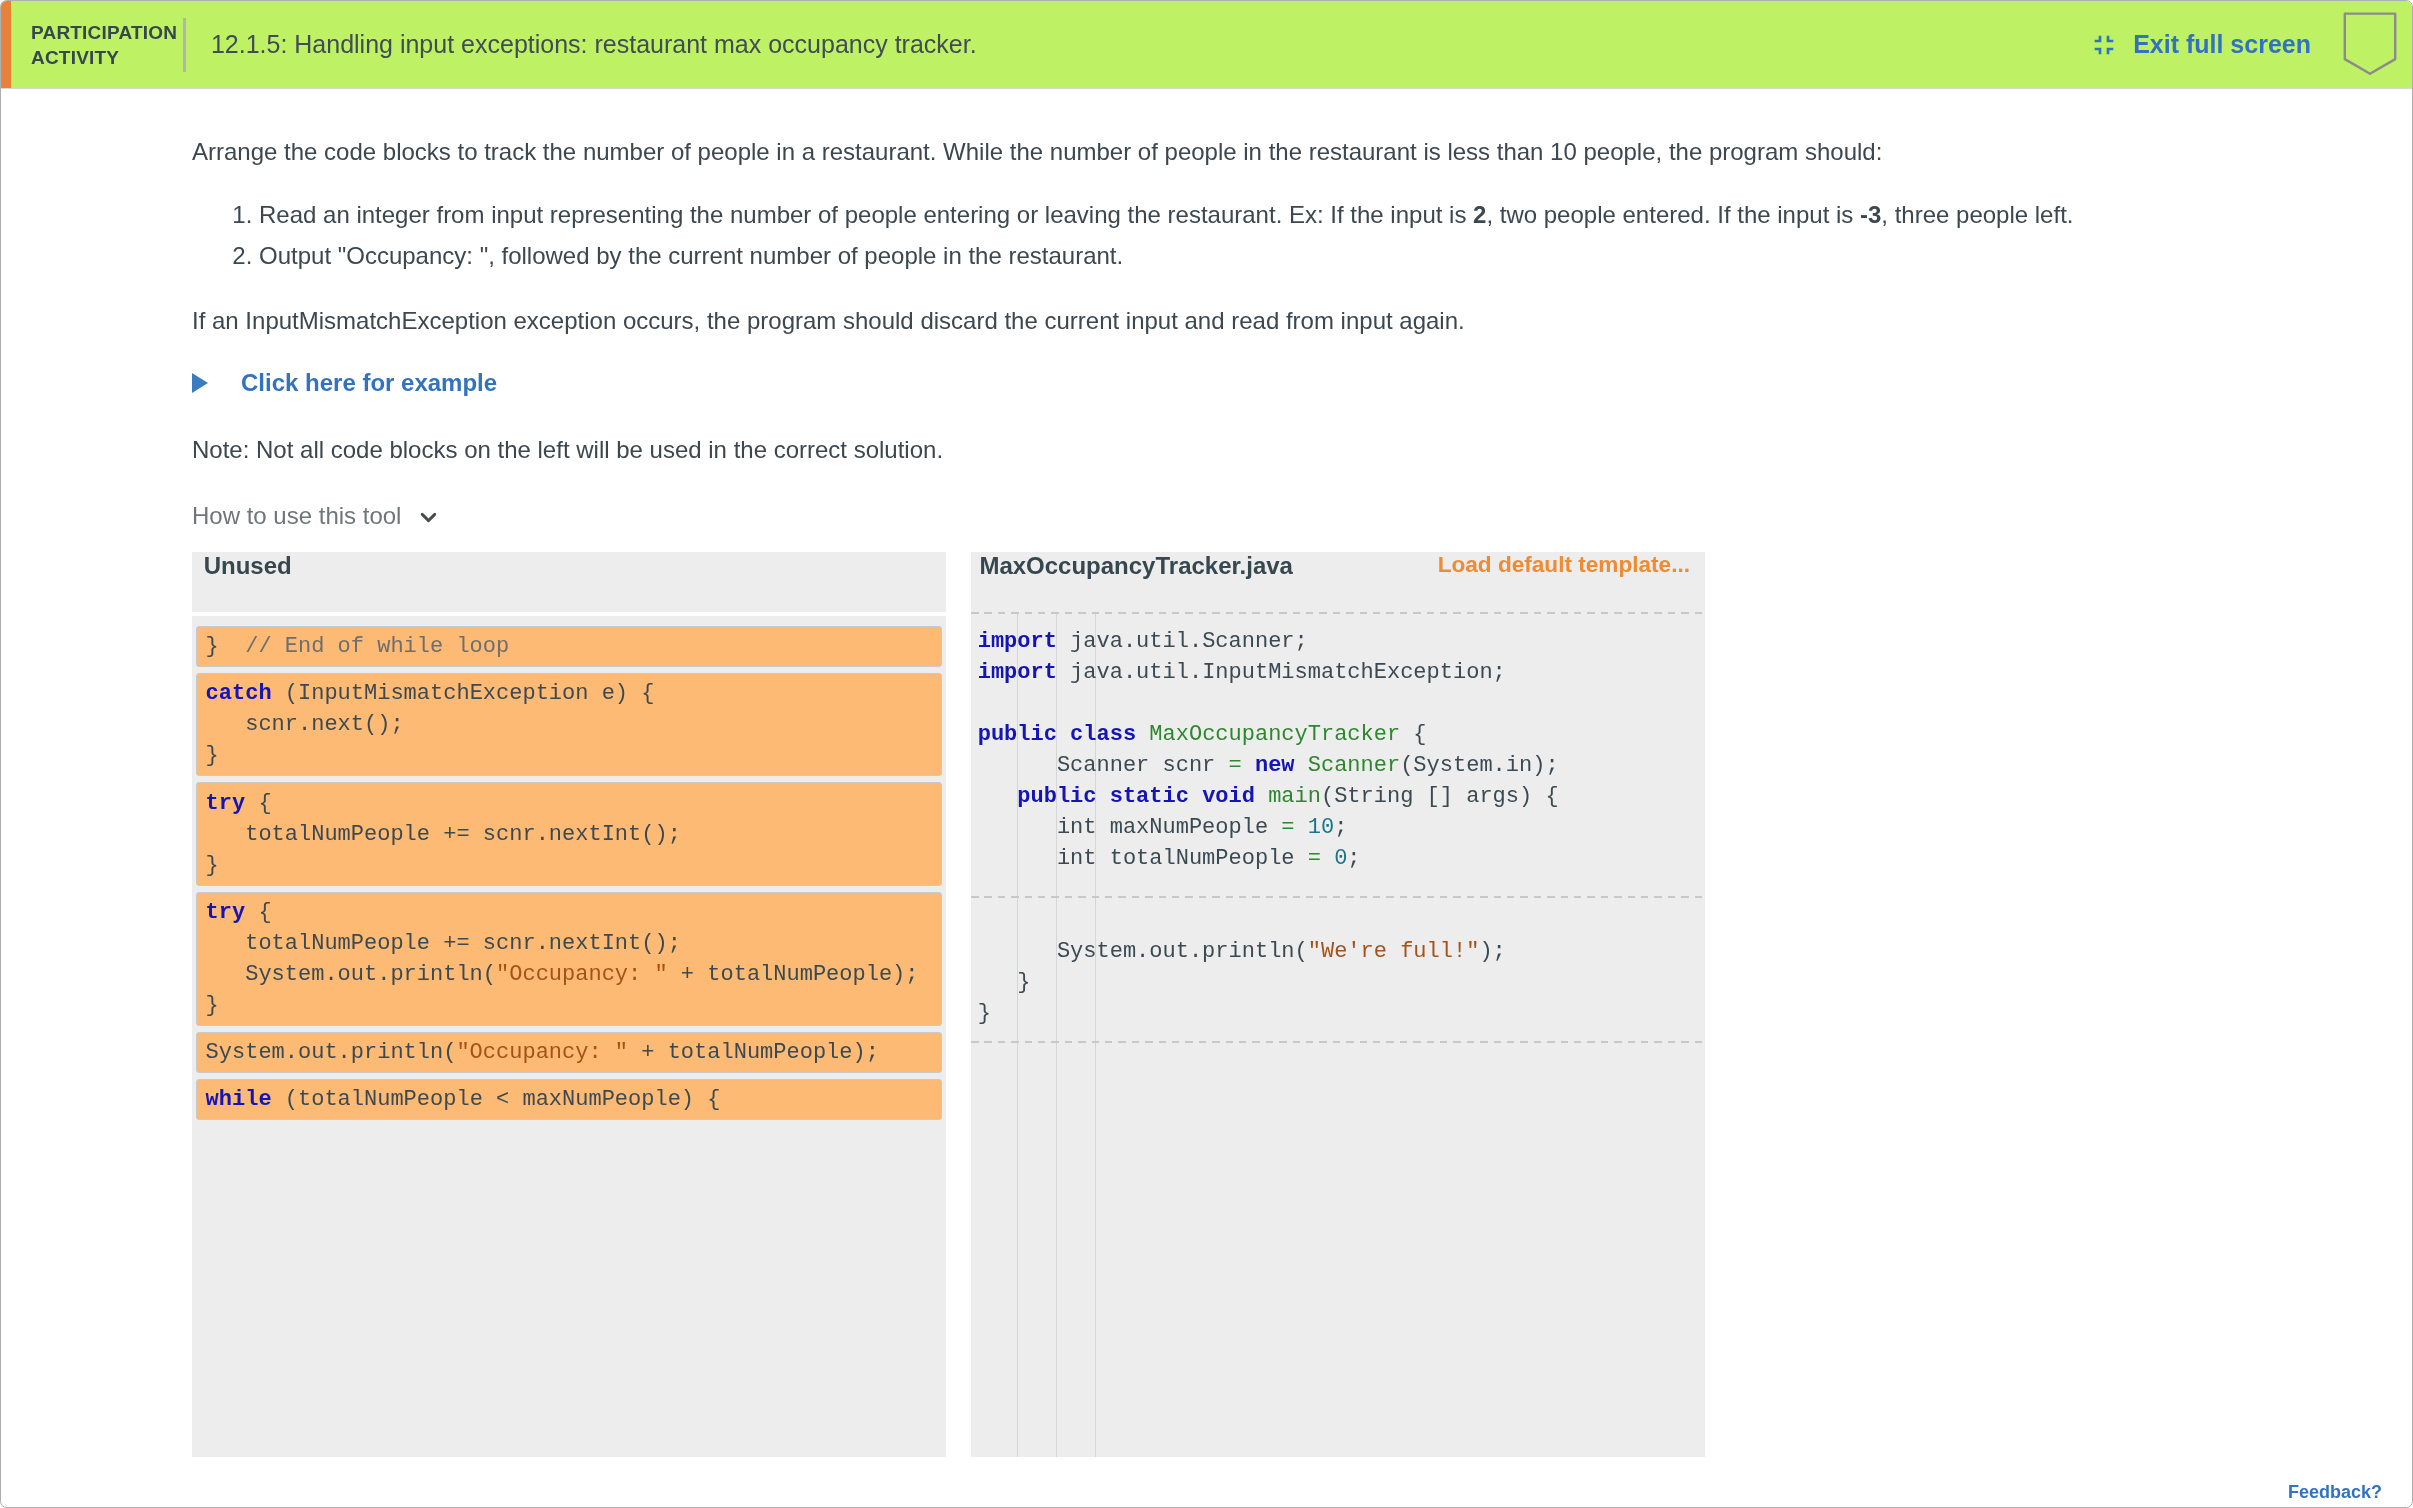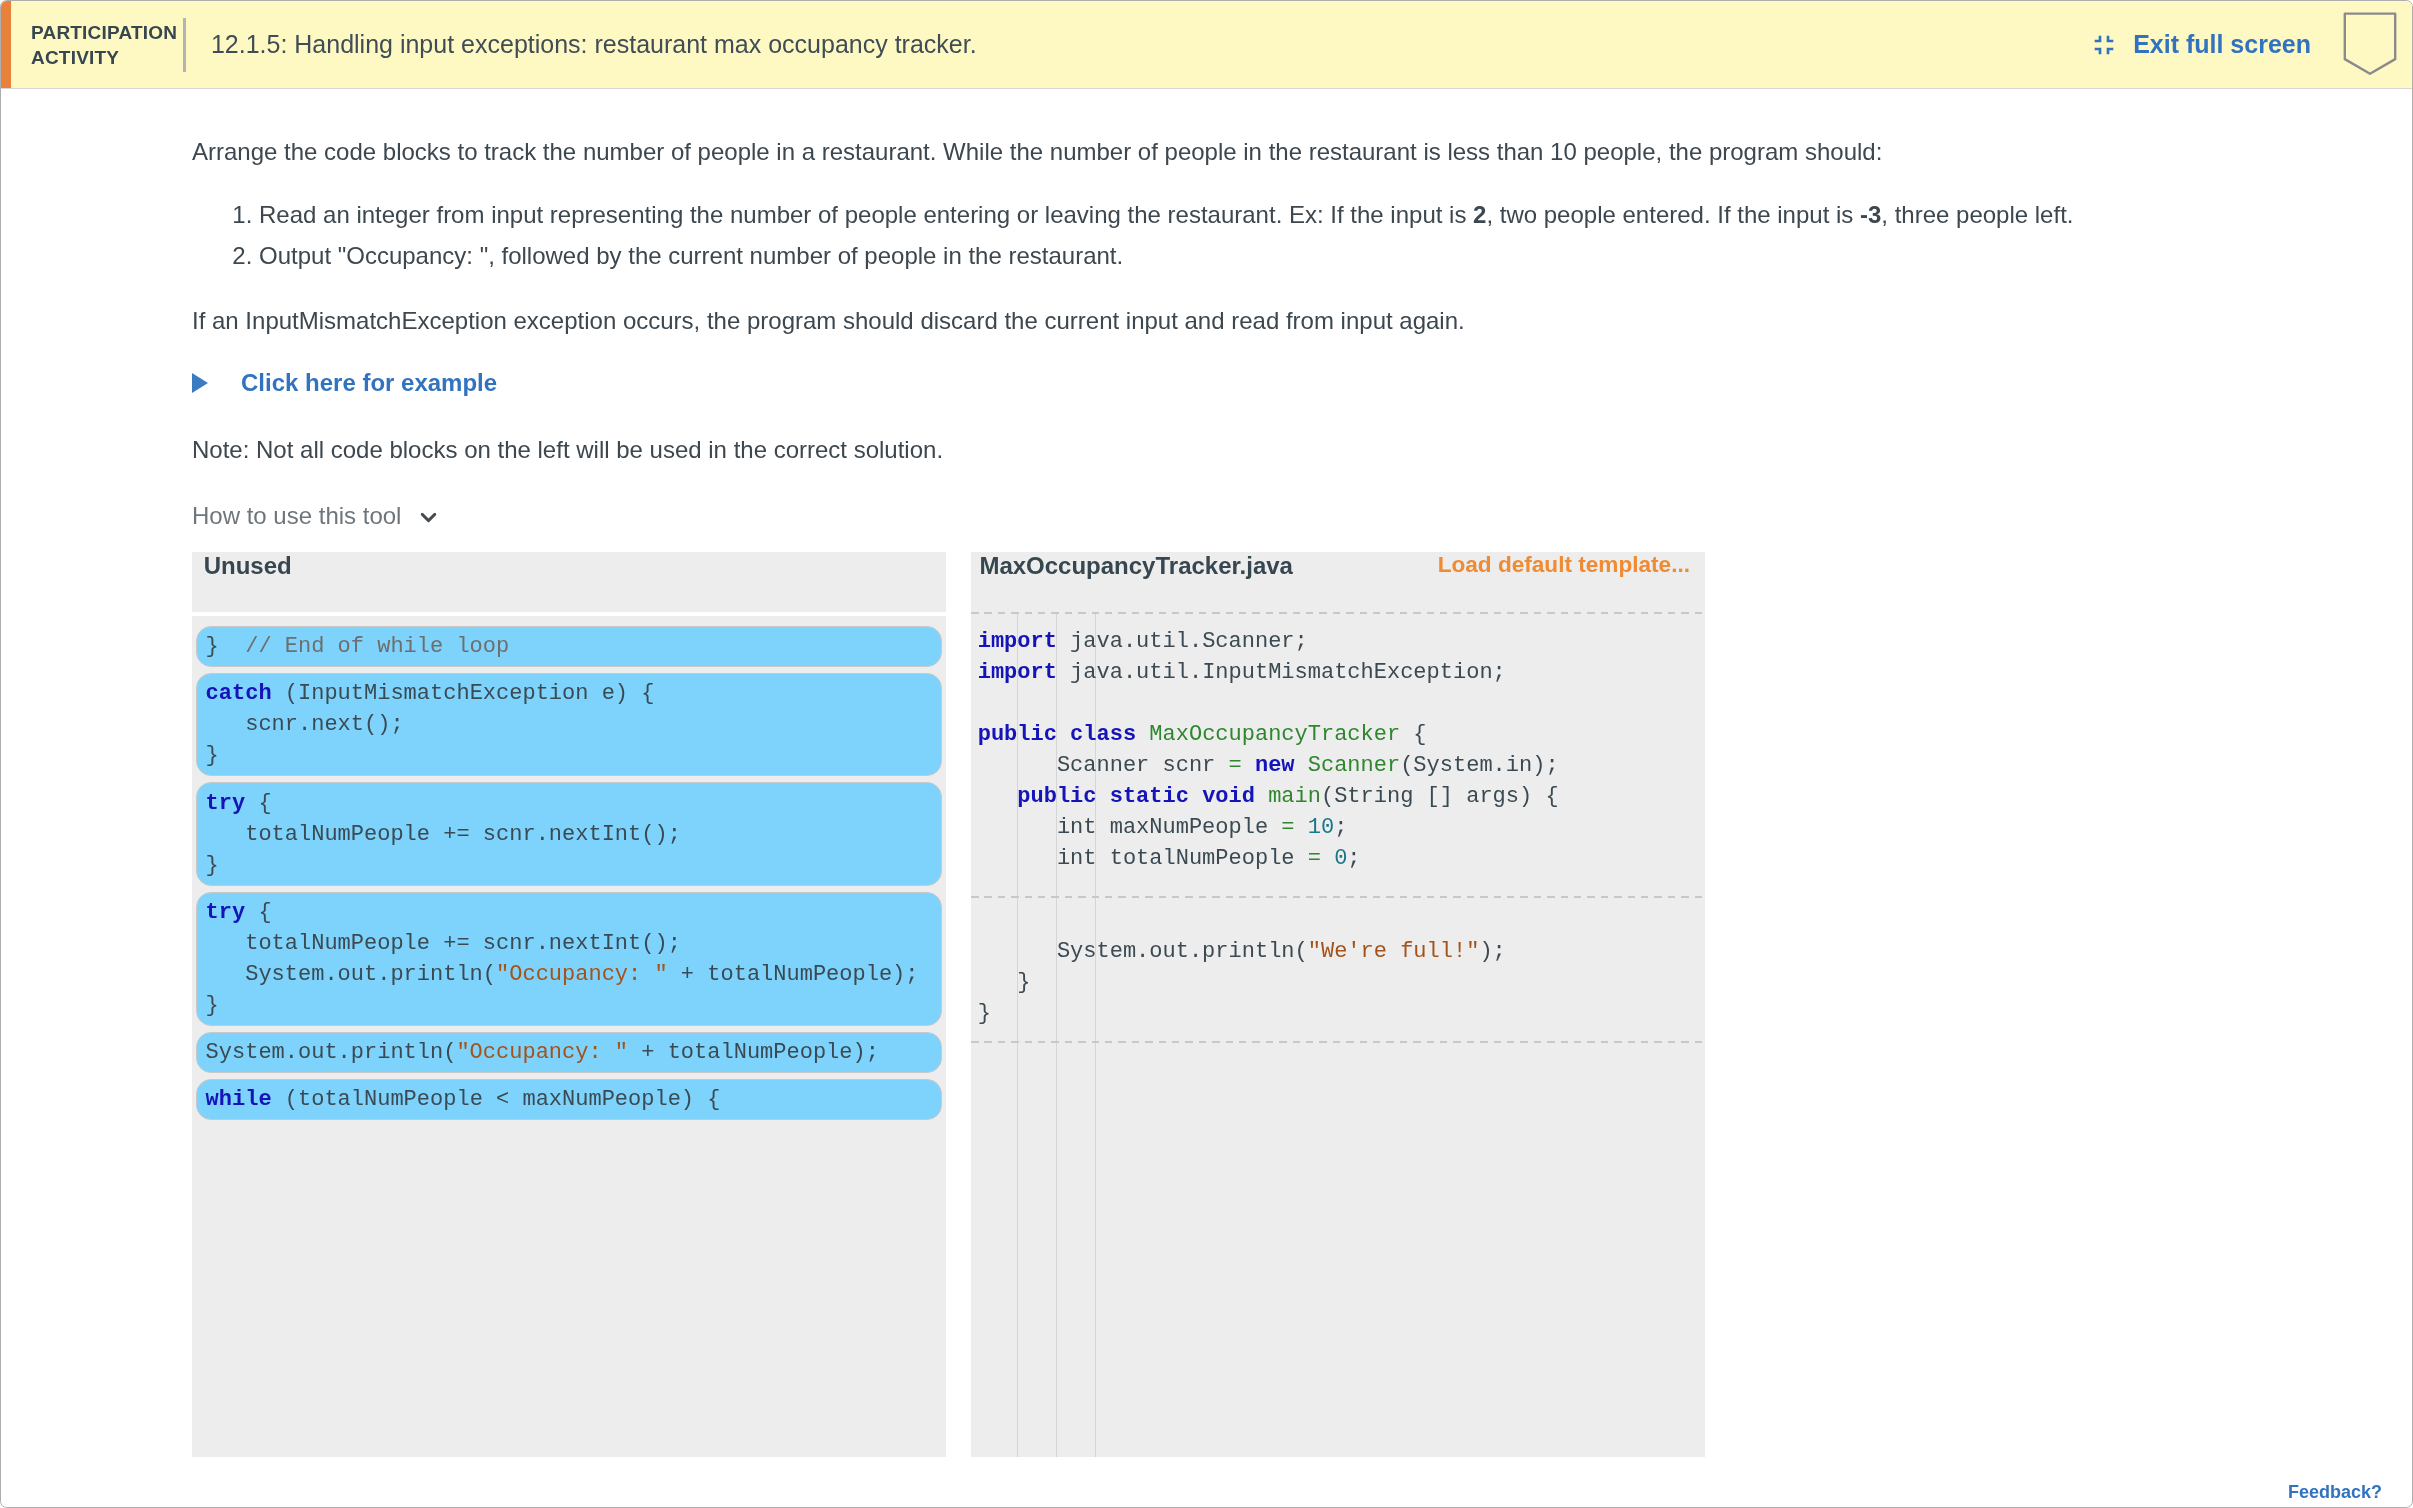--- a/index.html
+++ b/index.html
@@ -9,21 +9,21 @@
     background:#ffffff;
     box-sizing:border-box;
     border:1.7px solid #aeaeae;
     border-radius:6.7px;
     overflow:hidden;
     position:relative;
   }
   
   .topbar{
     height:87px;
-    background:#fef9c3;
+    background:#bef264;
     border-bottom:0.8px solid #d6d6d6;
     display:flex;
     align-items:center;
     position:relative;
   }
   .orange-strip{
     position:absolute;left:0;top:0;bottom:0;width:10px;
     background:#e8813a;
   }
   .pa-label{
@@ -88,23 +88,23 @@
     height:60px;display:flex;align-items:flex-start;
     font-size:24px;font-weight:700;color:#37474f;
   }
   .panel-left{width:754px;}
   .panel-left .panel-header{
     padding-left:11.7px;
     border-bottom:4.2px solid #ffffff;
   }
   .panel-left .panel-body{padding:10px 4.2px 0 4.2px;}
   .code-card{
-    background:#7dd3fc;
+    background:#fdba74;
     border:1.7px solid #c9c9c9;
-    border-radius:15px;
+    border-radius:3px;
     margin-bottom:5.9px;
     padding:4.2px 8.4px;
     cursor:grab;
   }
   .code-line{
     font-family:"Liberation Mono", monospace;
     font-size:22px;line-height:31px;
     color:#3b4a52;white-space:pre;
   }
   .panel-right{width:734px;}

